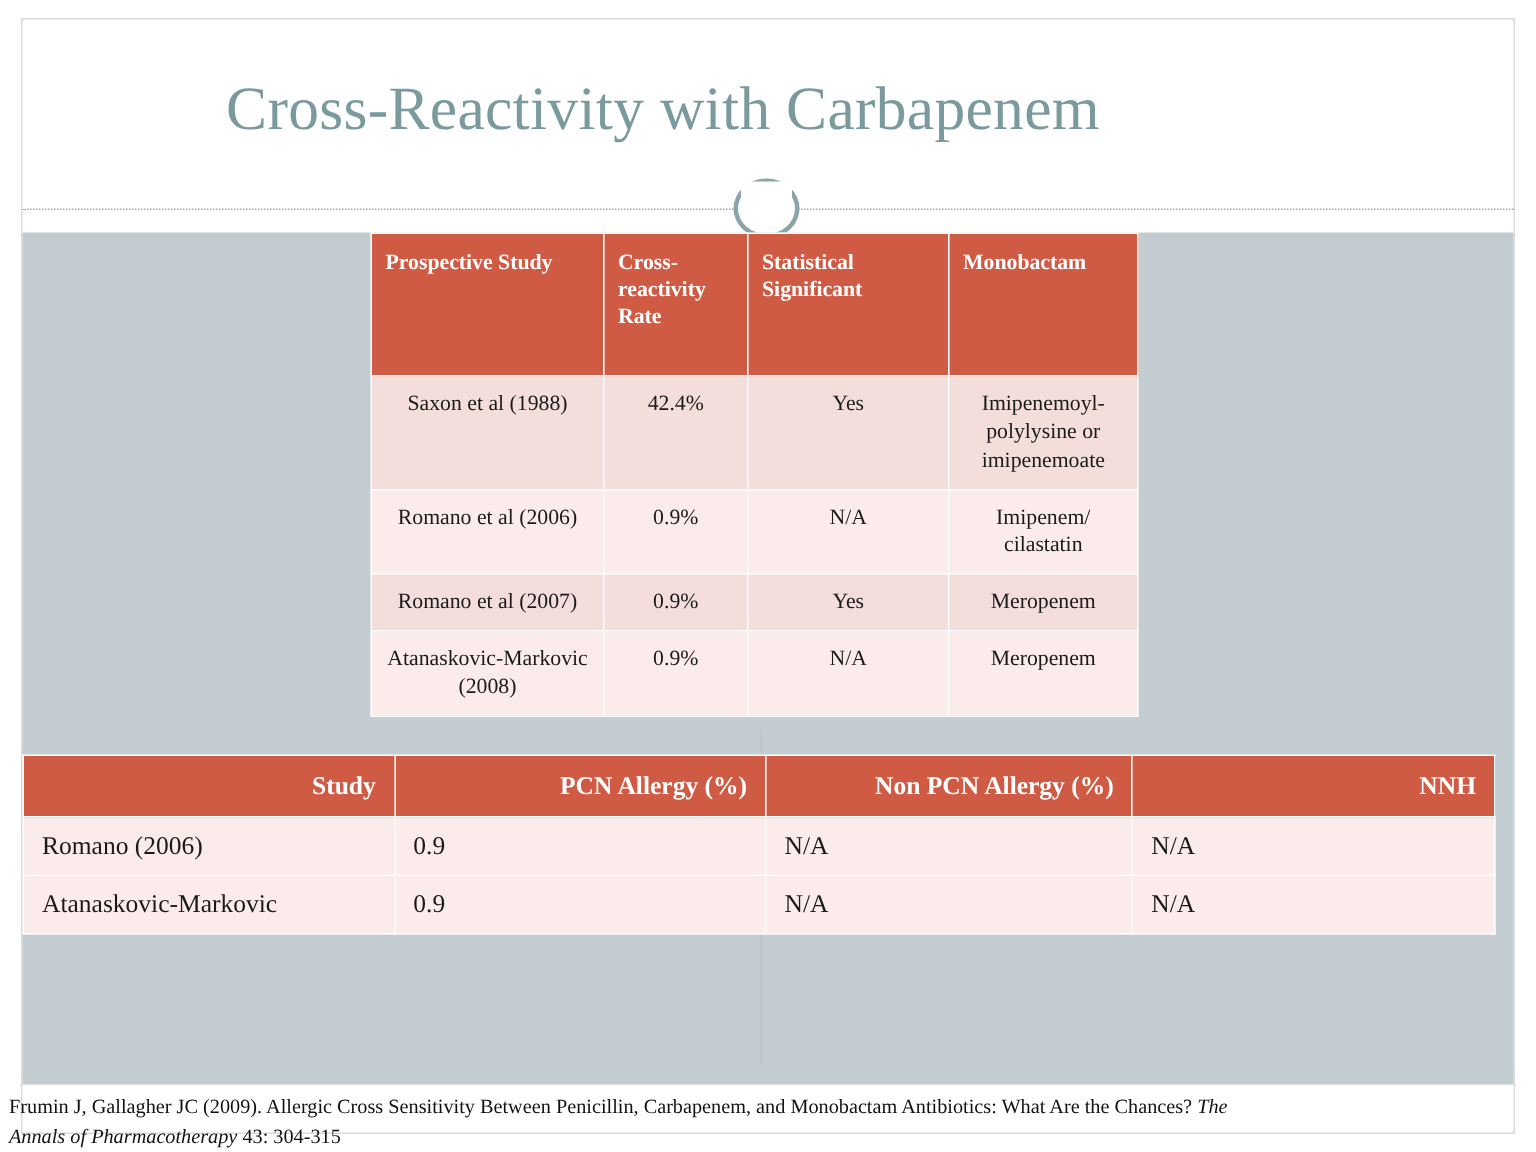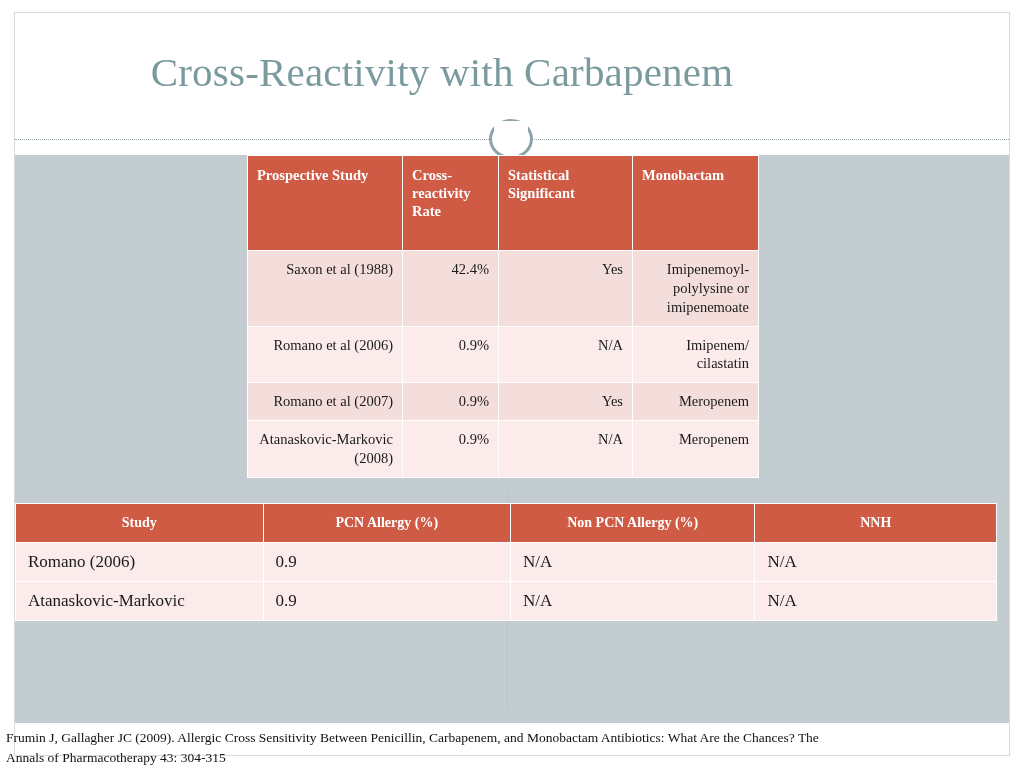--- a/index.html
+++ b/index.html
@@ -105,21 +105,21 @@
     font-weight: bold;
     text-align: left;
     vertical-align: top;
     padding: 10px 9px 10px 9px;
     border: 1px solid #ffffff;
     font-size: 14.5px;
     line-height: 1.25;
   }
   .table1 td {
     vertical-align: top;
-    text-align: right;
+    text-align: center;
     padding: 9px 9px 9px 9px;
     border: 1px solid #ffffff;
     line-height: 1.3;
     font-size: 14.5px;
   }
   .table1 tr.row-odd td {
     background: #f4dedc;
   }
   .table1 tr.row-even td {
     background: #fbeceb;
@@ -139,25 +139,25 @@
     font-family: "Liberation Serif", serif;
     font-size: 17px;
     color: #1a1a1a;
     table-layout: fixed;
     width: 982px;
   }
   .table2 th {
     background: #cf5b45;
     color: #ffffff;
     font-weight: bold;
-    text-align: center;
+    text-align: right;
     vertical-align: middle;
     padding: 10px 12px;
     border: 1px solid #ffffff;
-    font-size: 14px;
+    font-size: 17px;
     height: 18px;
   }
   .table2 td {
     vertical-align: middle;
     text-align: left;
     padding: 9px 12px;
     border: 1px solid #ffffff;
     font-size: 17px;
     height: 17px;
   }
@@ -187,20 +187,21 @@
     position: absolute;
     left: 6px;
     top: 728px;
     width: 1012px;
     font-family: "Liberation Serif", serif;
     font-size: 13.5px;
     color: #111111;
     line-height: 1.45;
   }
   .citation .ital {
+    font-style: italic;
   }
 </style>
 </head>
 <body>
 
 <div class="slide">
   <div class="frame"></div>
 
   <div class="title-zone">
     <div class="slide-title">Cross-Reactivity with Carbapenem</div>

